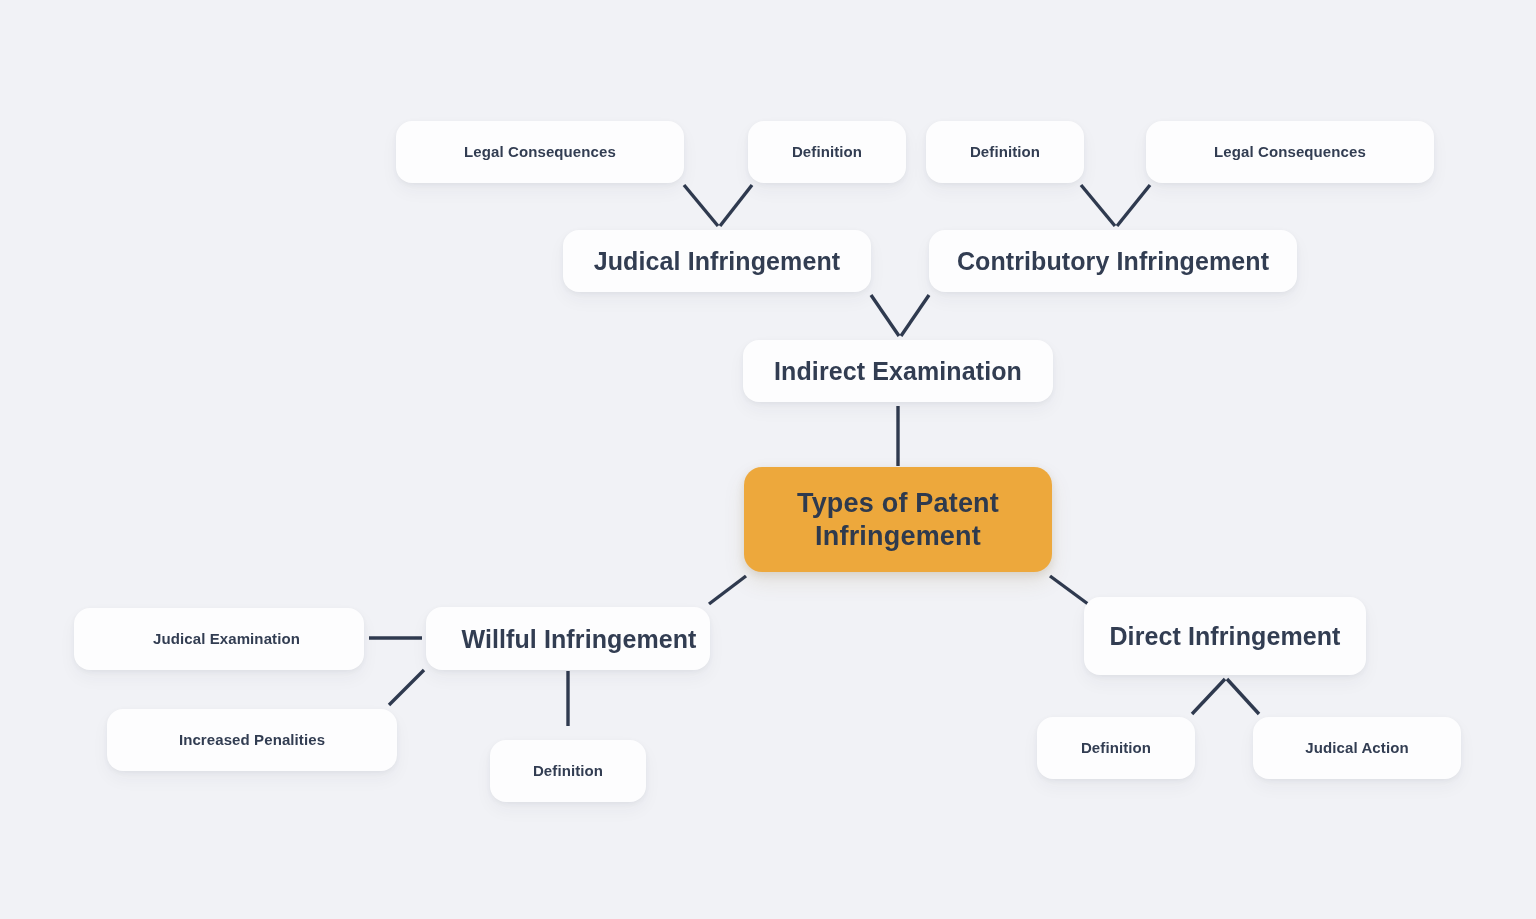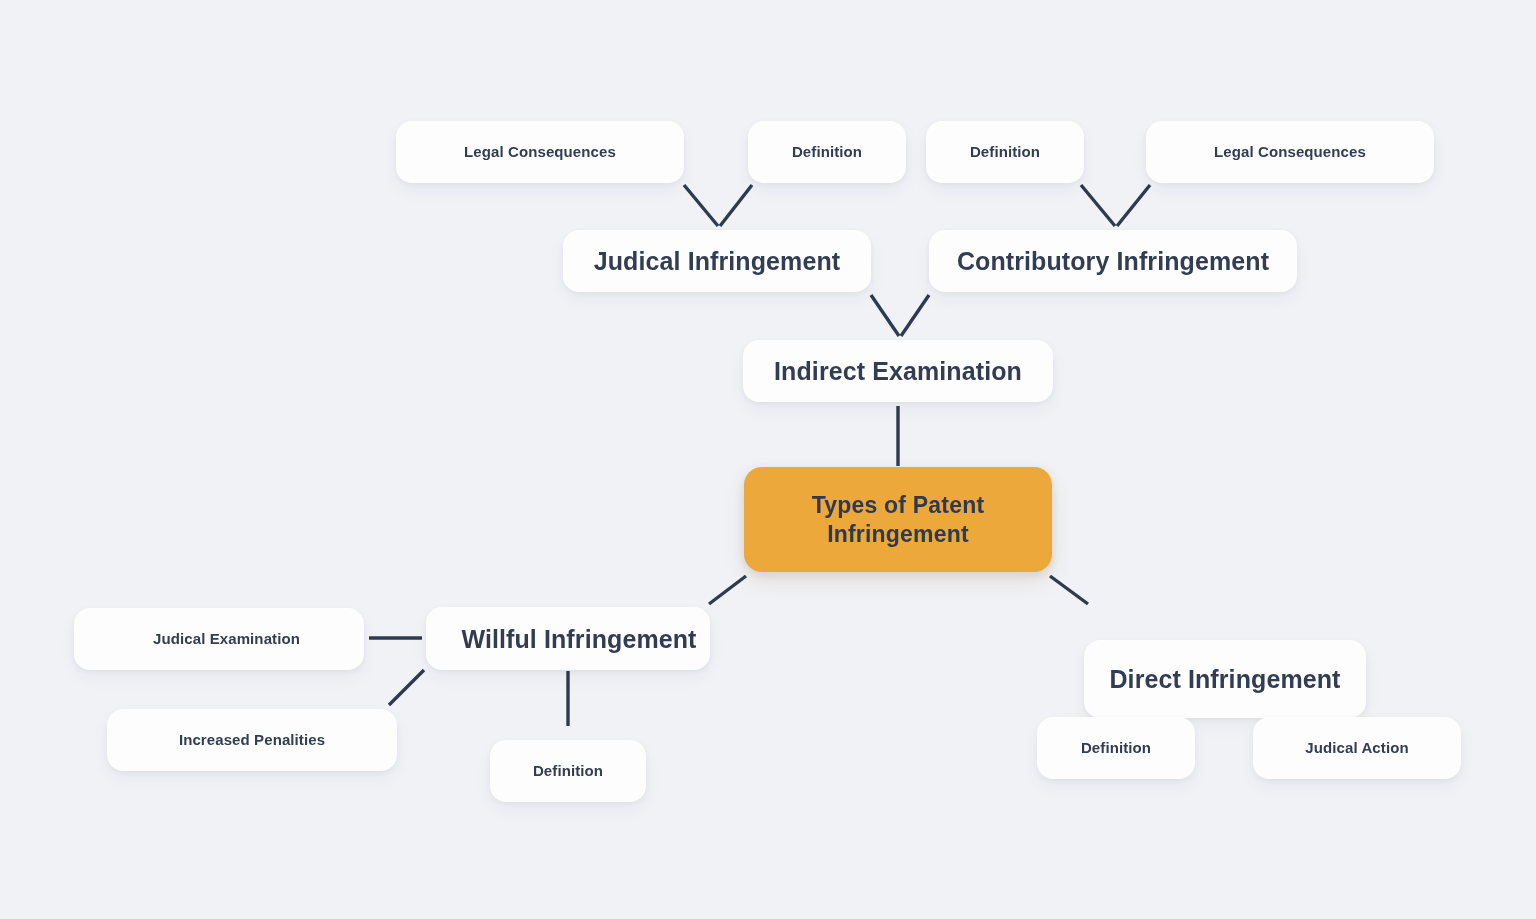--- a/index.html
+++ b/index.html
@@ -46,21 +46,21 @@
     padding: 0 22px;
     white-space: nowrap;
   }
   .node.root {
     background: #eda83c;
     color: #2e3a4e;
     border-radius: 18px;
     box-shadow: 0 3px 8px rgba(120, 85, 20, 0.14),
                 0 10px 22px rgba(120, 85, 20, 0.10);
     white-space: normal;
-    font-size: 23px;
+    font-size: 27px;
     line-height: 1.22;
     letter-spacing: 0.2px;
   }
   .lvl-branch { font-size: 25px; }
   .lvl-leaf   { font-size: 15px; }
 </style>
 </head>
 <body>
 
 <div id="canvas">
@@ -127,21 +127,21 @@
   </div>
 
   <div class="node lvl-leaf" style="left:74px; top:608px; width:290px; height:62px;padding-left:37px;">
     <span>Judical Examination</span>
   </div>
 
   <div class="node lvl-branch" style="left:426px; top:607px; width:284px; height:63px;padding-left:44px;">
     <span>Willful Infringement</span>
   </div>
 
-  <div class="node lvl-branch" style="left:1084px; top:640px; width:282px; height:78px;justify-content:center;">
+  <div class="node lvl-branch" style="left:1084px; top:597px; width:282px; height:78px;justify-content:center;">
     <span>Direct Infringement</span>
   </div>
 
   <div class="node lvl-leaf" style="left:107px; top:709px; width:290px; height:62px;">
     <span>Increased Penalities</span>
   </div>
 
   <div class="node lvl-leaf" style="left:490px; top:740px; width:156px; height:62px;">
     <span>Definition</span>
   </div>

